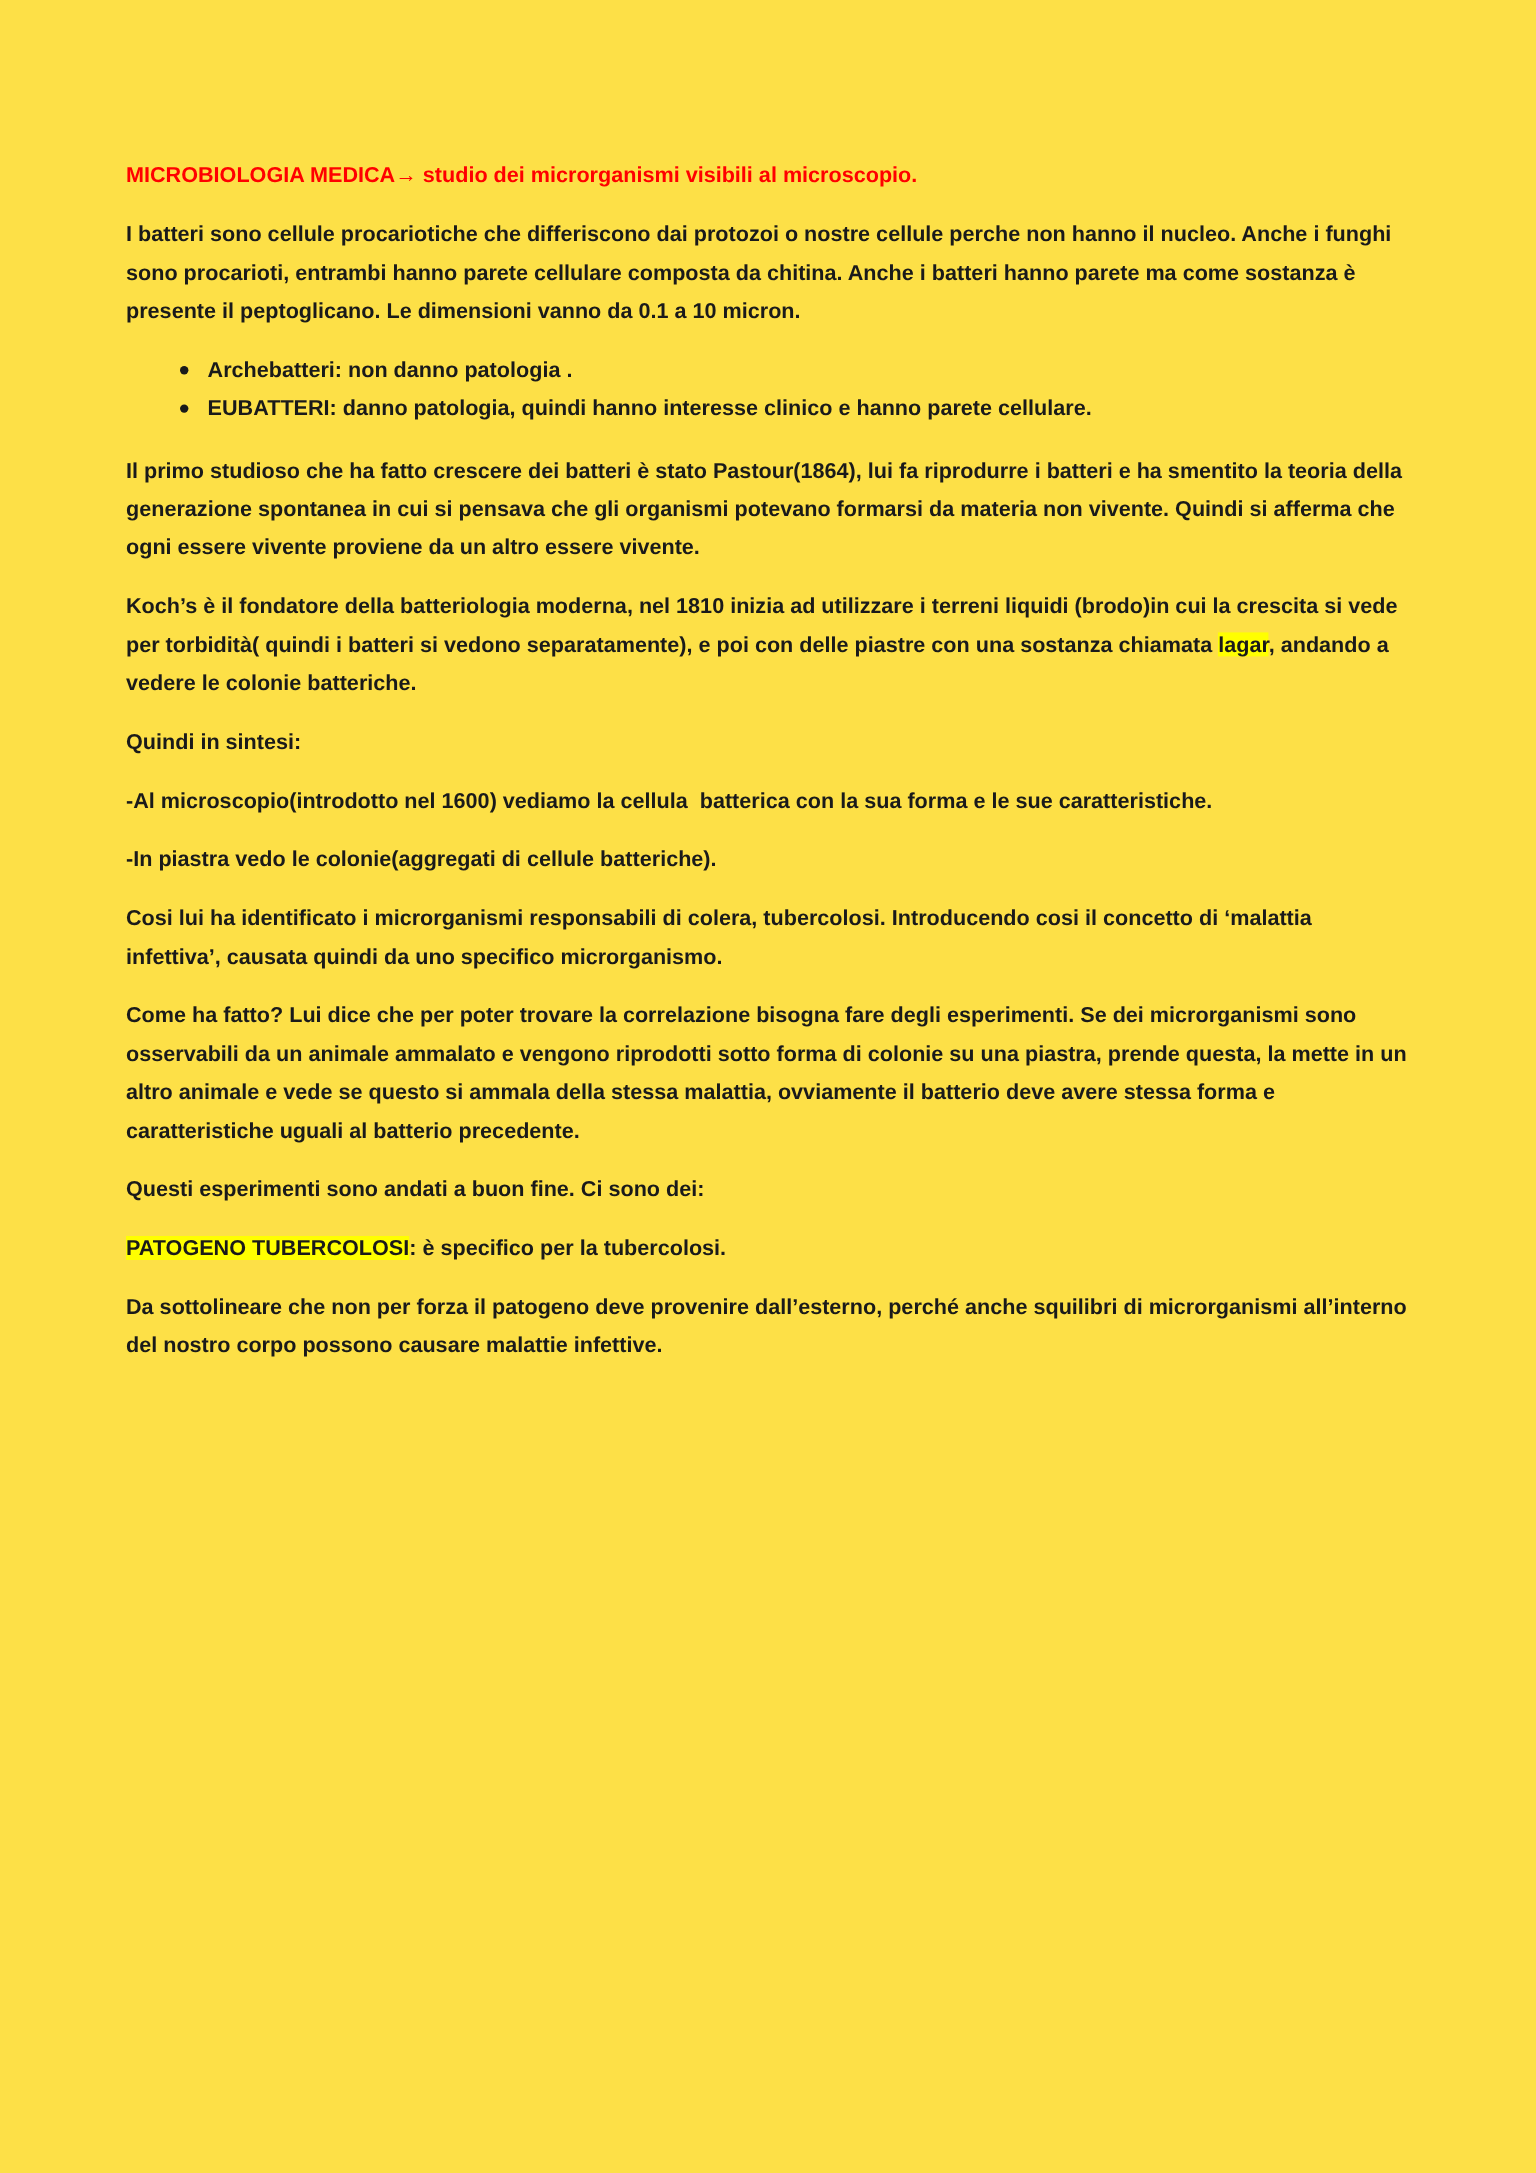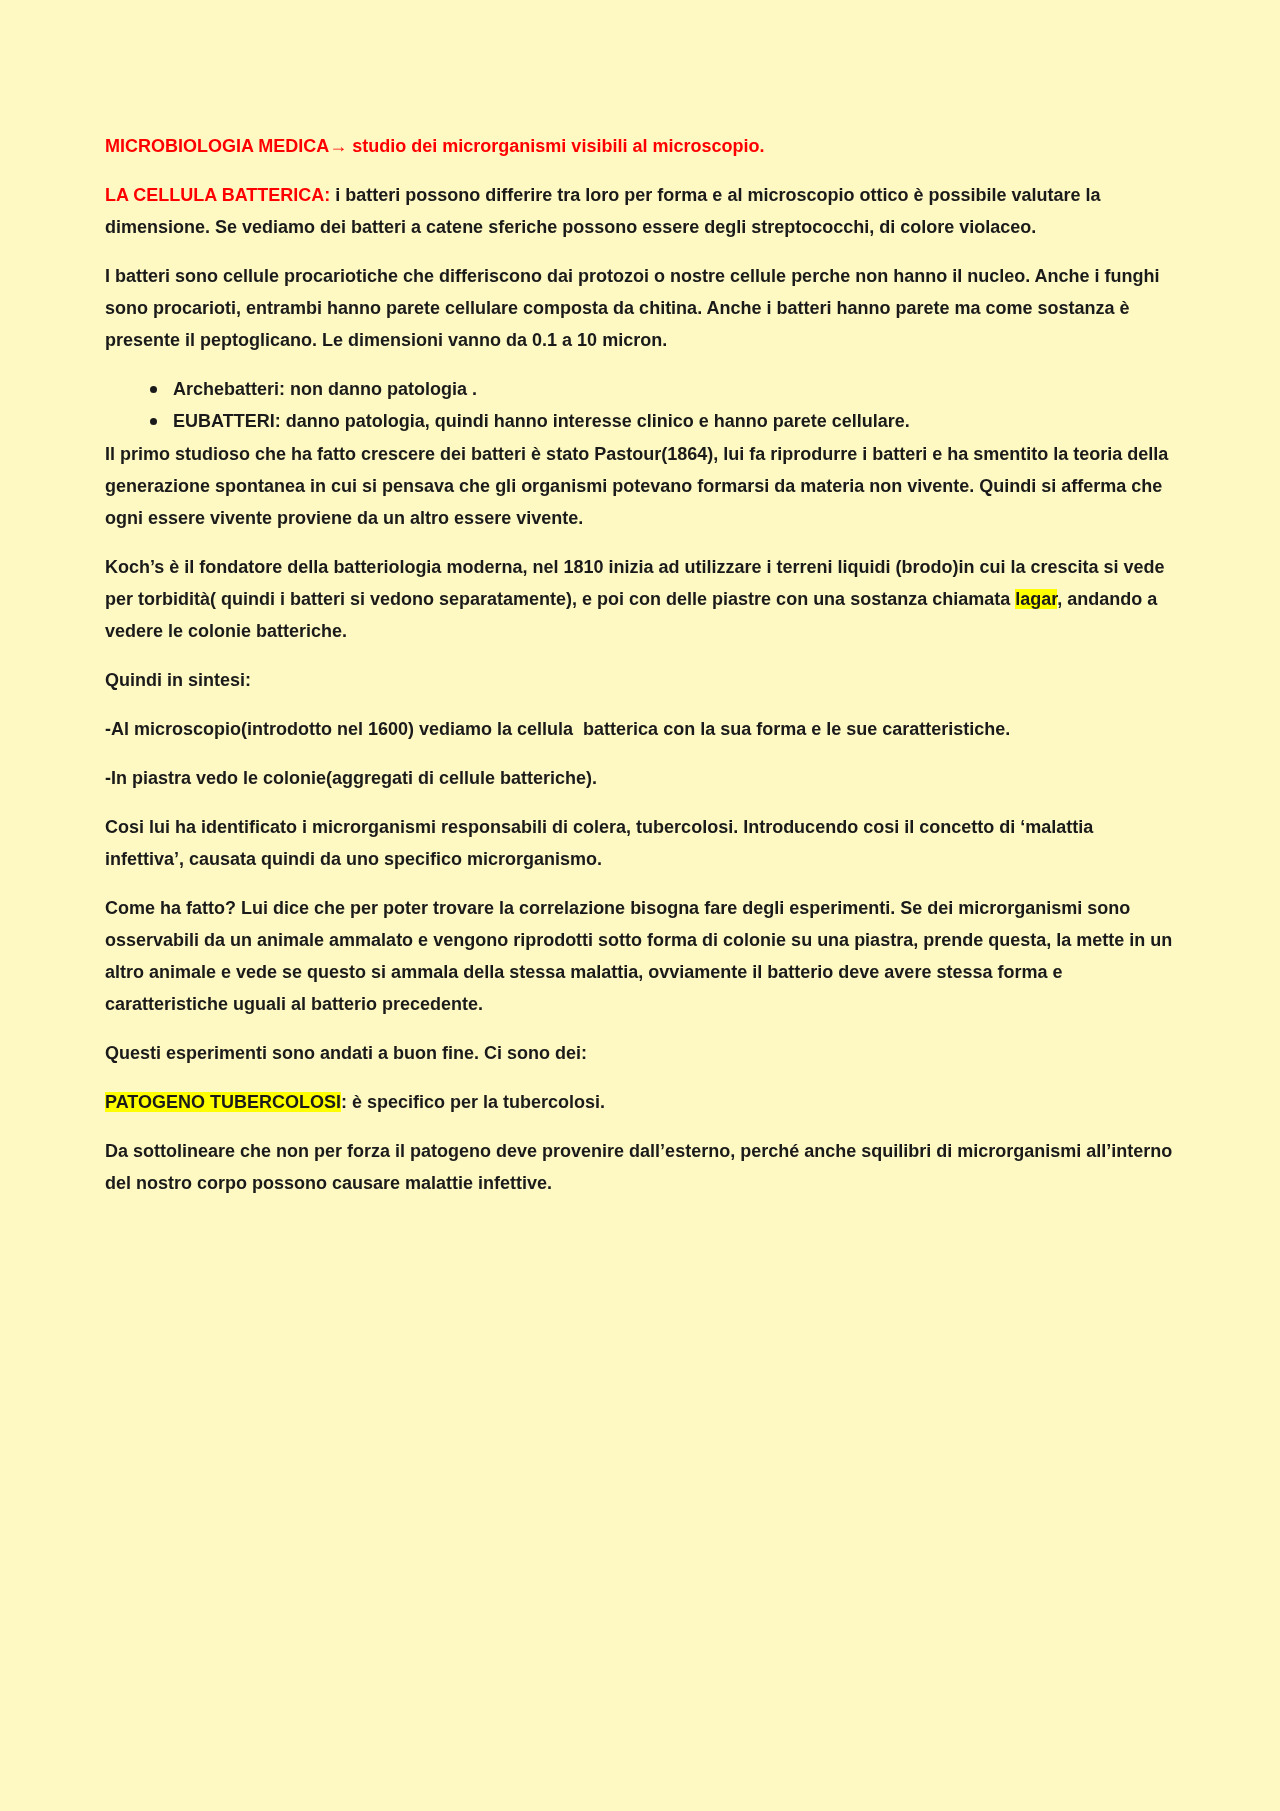--- a/index.html
+++ b/index.html
@@ -19,21 +19,21 @@
   }
   .doc-para {
     font-size: 18px;
     font-weight: 700;
     line-height: 32px;
     color: var(--body-text, #1a1a1a);
     margin: 0 0 17px 0;
     white-space: pre-wrap;
   }
   .doc-bullets {
-    margin: 0 0 1px 0;
+    margin: 0 0 20px 0;
     padding: 0;
     list-style: none;
   }
   .doc-bullets li {
     position: relative;
     font-size: 18px;
     font-weight: 700;
     line-height: 32px;
     color: var(--body-text, #1a1a1a);
     padding-left: 68px;
@@ -53,24 +53,23 @@
   .run-red { color: var(--heading-red, #ff0000); }
   .run-highlight {
     background: var(--highlight-yellow, #ffff00);
     color: var(--body-text, #1a1a1a);
     margin-top: 23px;
   }
 </style>
 </head>
 <body>
 
-<div class="page" style="background: #fef9c3;">
+<div class="page" style="background: #fde047;">
   <div id="doc-content">
       <p class="doc-para"><span class="run-red">MICROBIOLOGIA MEDICA→ studio dei microrganismi visibili al microscopio.</span></p>
-      <p class="doc-para"><span class="run-red">LA CELLULA BATTERICA:</span><span class="run-body"> i batteri possono differire tra loro per forma e al microscopio ottico è possibile valutare la dimensione. Se vediamo dei batteri a catene sferiche possono essere degli streptococchi, di colore violaceo.</span></p>
       <p class="doc-para"><span class="run-body">I batteri sono cellule procariotiche che differiscono dai protozoi o nostre cellule perche non hanno il nucleo. Anche i funghi sono procarioti, entrambi hanno parete cellulare composta da chitina. Anche i batteri hanno parete ma come sostanza è presente il peptoglicano. Le dimensioni vanno da 0.1 a 10 micron.</span></p>
       <ul class="doc-bullets">
         <li><span class="run-body">Archebatteri: non danno patologia .</span></li>
         <li><span class="run-body">EUBATTERI: danno patologia, quindi hanno interesse clinico e hanno parete cellulare.</span></li>
       </ul>
       <p class="doc-para"><span class="run-body">Il primo studioso che ha fatto crescere dei batteri è stato Pastour(1864), lui fa riprodurre i batteri e ha smentito la teoria della generazione spontanea in cui si pensava che gli organismi potevano formarsi da materia non vivente. Quindi si afferma che ogni essere vivente proviene da un altro essere vivente.</span></p>
       <p class="doc-para"><span class="run-body">Koch’s è il fondatore della batteriologia moderna, nel 1810 inizia ad utilizzare i terreni liquidi (brodo)in cui la crescita si vede per torbidità( quindi i batteri si vedono separatamente), e poi con delle piastre con una sostanza chiamata </span><span class="run-highlight">lagar</span><span class="run-body">, andando a vedere le colonie batteriche.</span></p>
       <p class="doc-para"><span class="run-body">Quindi in sintesi:</span></p>
       <p class="doc-para"><span class="run-body">-Al microscopio(introdotto nel 1600) vediamo la cellula  batterica con la sua forma e le sue caratteristiche.</span></p>
       <p class="doc-para"><span class="run-body">-In piastra vedo le colonie(aggregati di cellule batteriche).</span></p>

